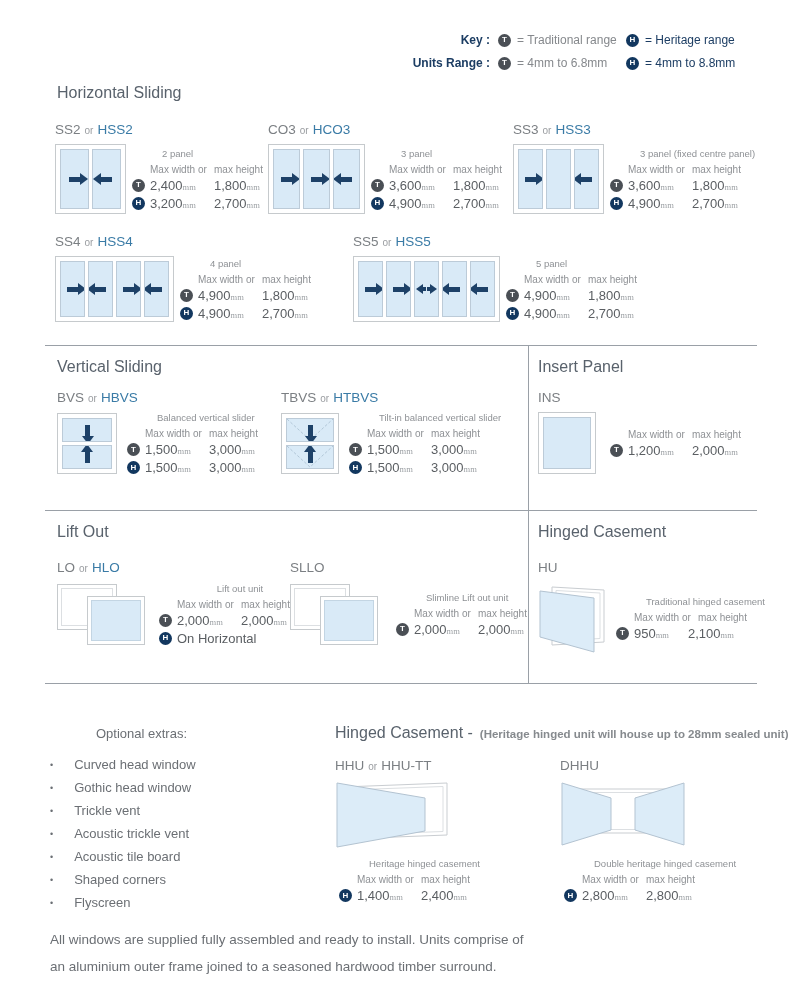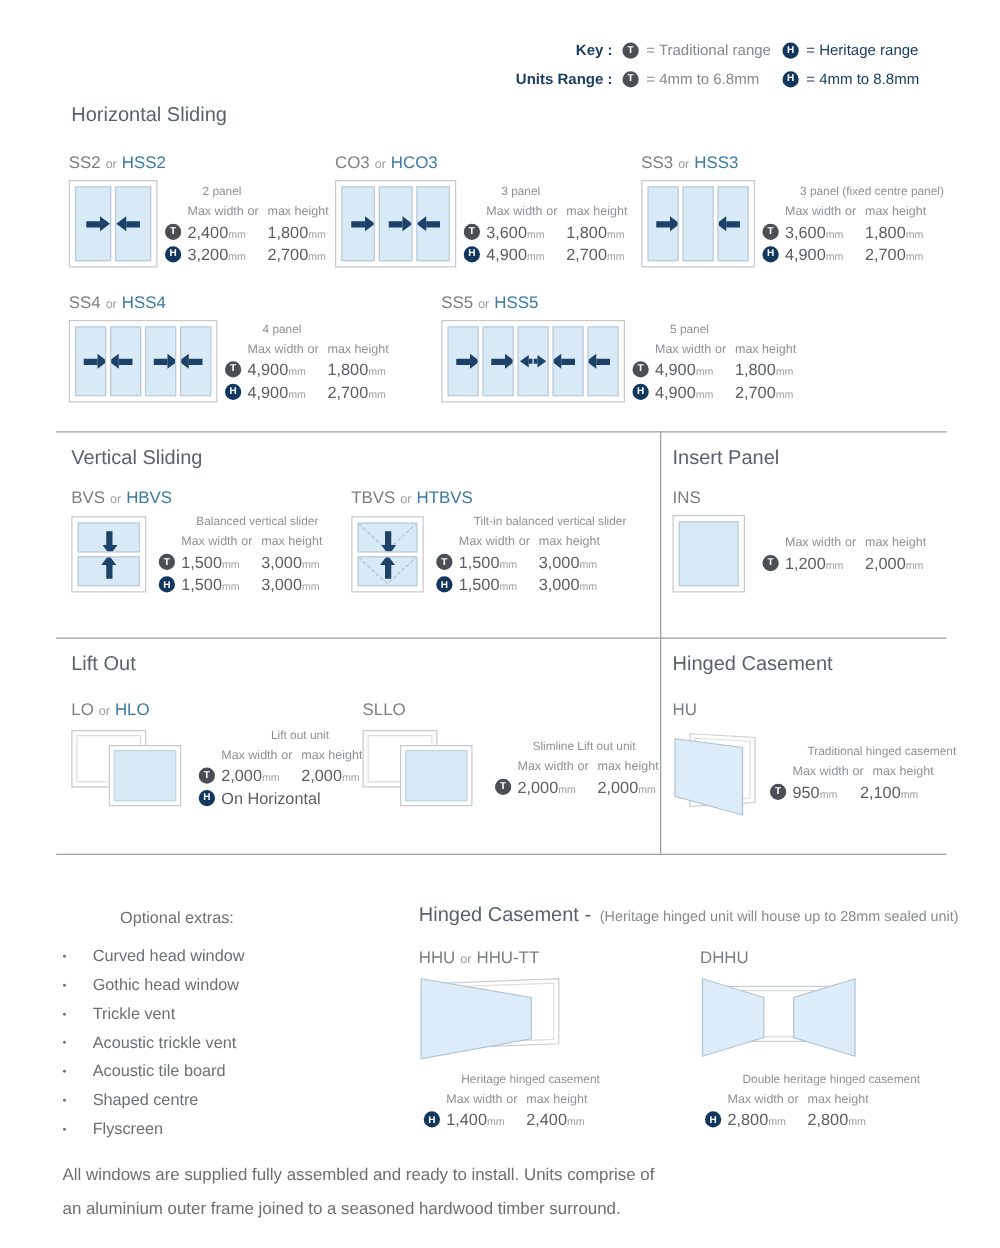--- a/index.html
+++ b/index.html
@@ -20,21 +20,21 @@
   .kitem { display:flex; align-items:center; gap:6px; white-space:nowrap; }
   .kgray { color:#85888c; }
   .knavy { color:#1c3d63; }
 
   .bdg { width:13px; height:13px; border-radius:50%; color:#fff; font-size:8px; font-weight:bold;
          display:inline-flex; align-items:center; justify-content:center; flex:0 0 13px; line-height:1; }
   .bdg.t { background:#4a4f55; }
   .bdg.h { background:#12375f; }
 
   .sect { font-size:16px; color:#59626c; font-weight:400; }
-  .sect-note { font-size:11.5px; color:#868a8e; font-weight:400; }
+  .sect-note { font-size:11.5px; color:#868a8e; font-weight:700; }
   .sectline { display:flex; align-items:baseline; gap:7px; }
 
   .pcode { font-size:13.5px; color:#7b7f83; display:flex; align-items:baseline; gap:4px; white-space:nowrap; }
   .pcode .alt { color:#3a7ba6; }
   .pcode .orx { font-size:10px; color:#9a9da1; }
 
   .prod-row { display:flex; align-items:center; margin-top:7px; }
 
   
   .winframe { border:1px solid #c6cacd; background:#fff; padding:4px; display:flex; gap:3px; flex:0 0 auto; }
@@ -65,21 +65,21 @@
   .spec { margin-left:6px; }
   .spec-desc { font-size:9.5px; color:#8e9195; margin-left:30px; margin-bottom:5px; white-space:nowrap; }
   .spec-desc.center { margin-left:10px; width:142px; text-align:center; }
   .spec-head { display:flex; font-size:10px; color:#8e9195; margin-left:18px; margin-bottom:3px; white-space:nowrap; }
   .spec-head .shw { width:48px; }
   .spec-head .sho { width:16px; }
   .spec-row { display:flex; align-items:center; margin-top:3px; white-space:nowrap; }
   .spec-row .bdg { margin-right:5px; }
   .val { font-size:13px; color:#5a5e62; }
   .valw { width:64px; }
-  .val .u { font-size:8.5px; color:#9da1a5; }
+  .val .u { font-size:8.5px; color:#9da1a5;font-family:Liberation Serif, serif; }
   .onapp { font-size:13px; color:#5a5e62; }
 
   .hline { position:absolute; left:45px; width:712px; height:1px; background:#9aa0a7; }
   .vline { position:absolute; left:528px; top:345px; width:1px; height:338px; background:#9aa0a7; }
 
   
   .extras-title { font-size:13px; color:#6b6f74;margin-left:46px; }
   .extras { list-style:none; margin-top:17px; }
   .extras li { display:flex; align-items:center; font-size:13px; color:#6b6f74; margin-bottom:10px; height:13px; }
   .extras li::before { content:"\2022"; font-size:9px; color:#6b6f74; margin-right:21px; }
@@ -530,21 +530,21 @@
       <li>
           <span>Trickle vent</span>
         </li>
       <li>
           <span>Acoustic trickle vent</span>
         </li>
       <li>
           <span>Acoustic tile board</span>
         </li>
       <li>
-          <span>Shaped centre</span>
+          <span>Shaped corners</span>
         </li>
       <li>
           <span>Flyscreen</span>
         </li>
     </ul>
   </div>
 
   <div class="abs sectline" style="left:335px;top:724px">
     <span class="sect">Hinged Casement -</span>
     <span class="sect-note">(Heritage hinged unit will house up to 28mm sealed unit)</span>

